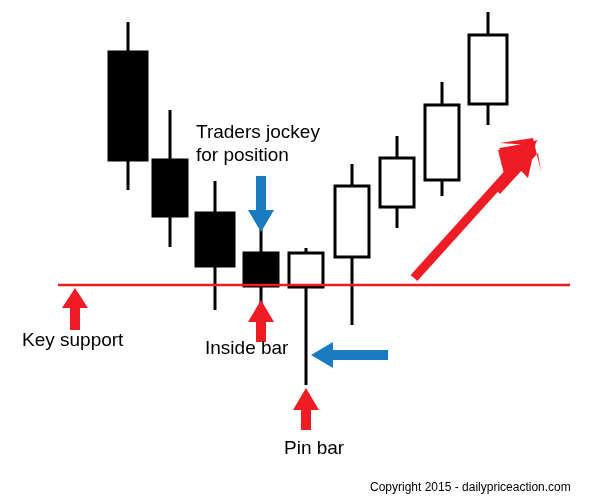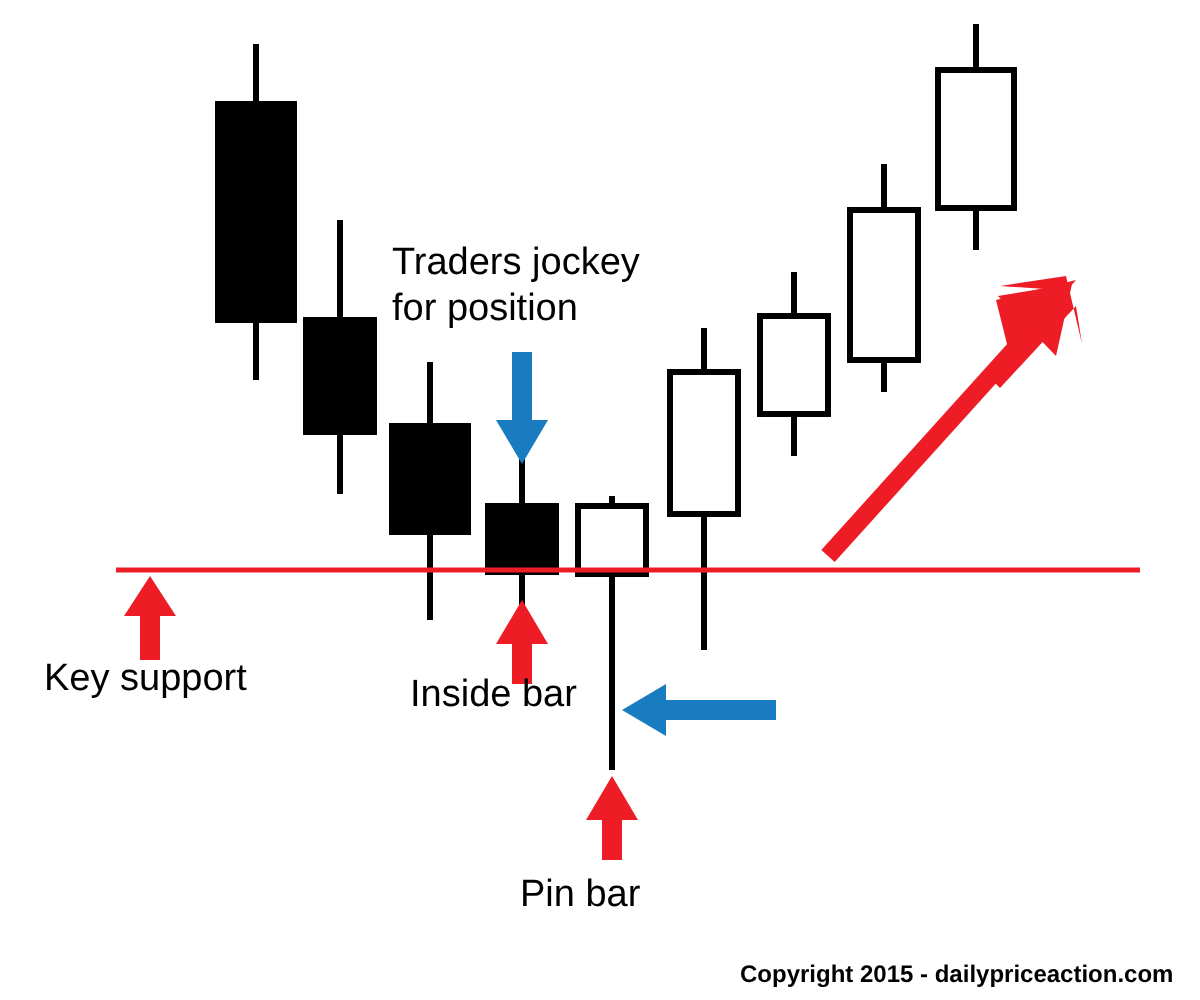--- a/index.html
+++ b/index.html
@@ -18,21 +18,20 @@
     font-size:19px;
     line-height:23px;
     white-space:pre;
   }
   .copy{
     position:absolute;
     color:#000;
     font-family:"Liberation Sans", sans-serif;
     font-size:12px;
     white-space:pre;
-    font-weight:bold;
   }
 </style>
 </head>
 <body>
 
 <div id="stage">
 
   <svg width="600" height="500" viewBox="0 0 600 500">
 
     <g>
@@ -116,17 +115,17 @@
   </svg>
 
   <div class="lbl" style="left:196px;top:120px;text-align:left;">Traders jockey
 for position</div>
 
   <div class="lbl" style="left:22px;top:328px;text-align:right;">Key support</div>
 
   <div class="lbl" style="left:205px;top:336px;">Inside bar</div>
 
 
-  <div class="lbl" style="left:260px;top:436px;">Pin bar</div>
+  <div class="lbl" style="left:284px;top:436px;">Pin bar</div>
 
   <div class="copy" style="left:370px;top:480px;">Copyright 2015 - dailypriceaction.com</div>
 
 </div>
 
 </body></html>

